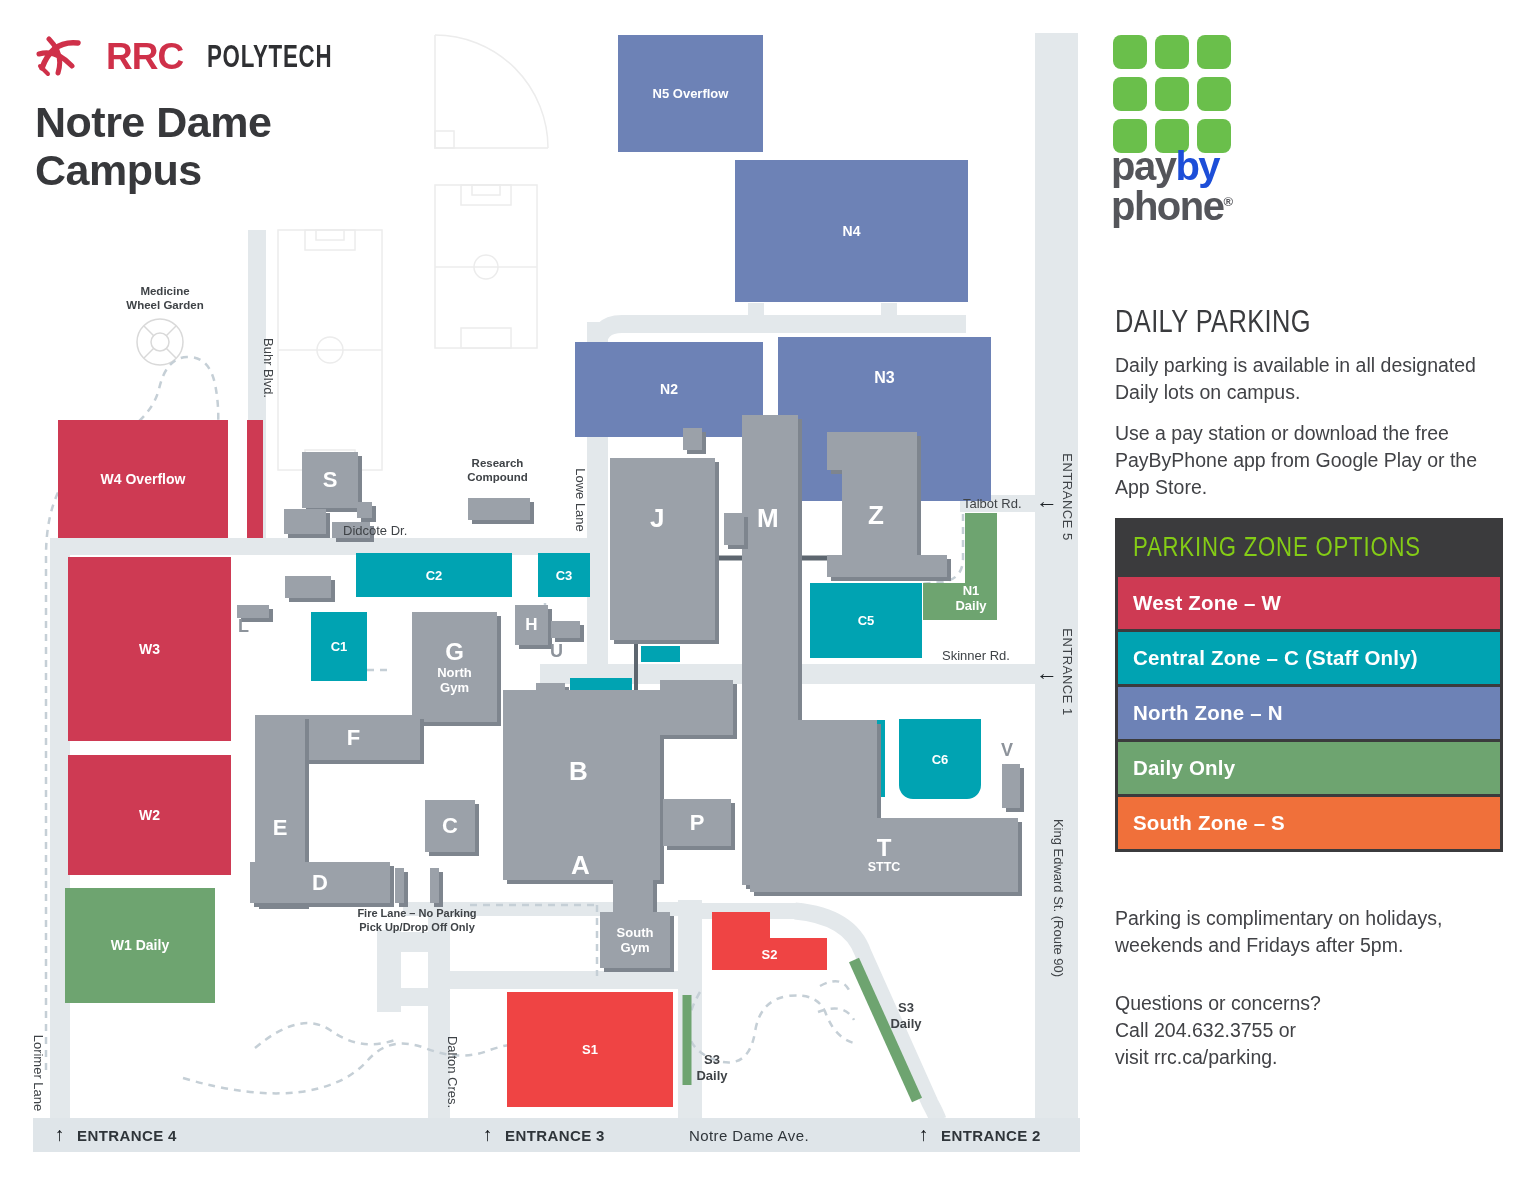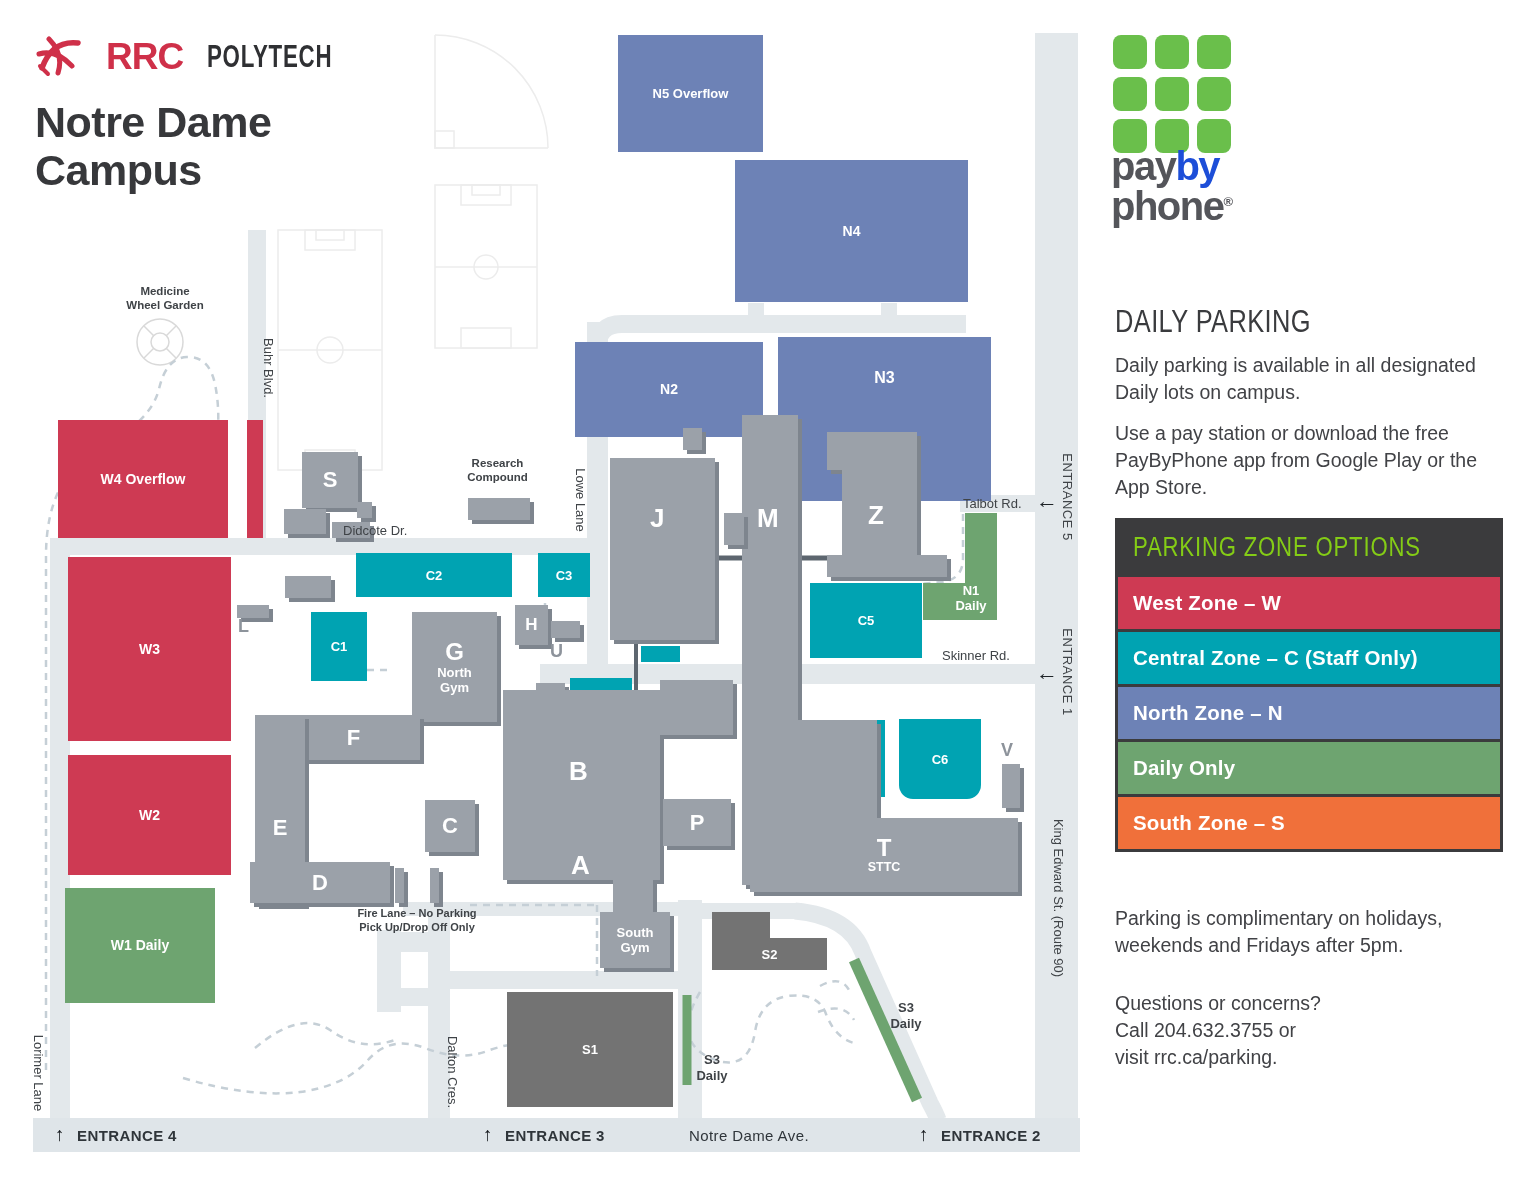--- a/index.html
+++ b/index.html
@@ -9,21 +9,21 @@
   #brand-row{position:absolute;left:36px;top:36px;display:flex;align-items:center;gap:24px;}
   #brand-rrc{font-size:37px;font-weight:800;color:#cf3049;letter-spacing:-1px;}
   #brand-poly{font-size:31px;font-weight:700;color:#2f3033;transform:scaleX(.72);transform-origin:left center;letter-spacing:1px;}
   #page-title{position:absolute;left:35px;top:98px;font-size:43px;font-weight:800;color:#37383b;line-height:48px;letter-spacing:-.5px;}
   
   #map{position:absolute;left:0;top:0;width:1080px;height:1187px;}
   #map svg{position:absolute;left:0;top:0;z-index:1;}
   .lot,.lotbar{position:absolute;z-index:2;display:flex;align-items:center;justify-content:center;
        color:#fff;font-weight:700;font-size:13px;text-align:center;line-height:15px;}
   .west{background:#ce3a53;}.central{background:#00a3b2;}.north{background:#6d82b6;}
-  .south{background:#737373;}.daily{background:#6ea470;}
+  .south{background:#ef4444;}.daily{background:#6ea470;}
   .bld{position:absolute;z-index:3;background:#9ba1a9;box-shadow:4px 4px 0 #7e858e;
        display:flex;align-items:center;justify-content:center;flex-direction:column;}
   .blabel{color:#fff;font-weight:700;font-size:26px;line-height:26px;}
   .blabel.sm{font-size:13px;line-height:15px;}
   .floatlbl{position:absolute;z-index:4;color:#fff;font-weight:700;font-size:26px;line-height:26px;}
   .graylbl{position:absolute;z-index:4;color:#8d939b;font-weight:700;font-size:18px;}
   .rlabel{position:absolute;z-index:4;font-size:13px;color:#3f4347;white-space:nowrap;}
   .vert{transform:translate(-50%,-50%) rotate(90deg);}
   .maplbl{position:absolute;z-index:4;font-size:11.5px;font-weight:700;color:#3f4347;
        text-align:center;line-height:14px;}

